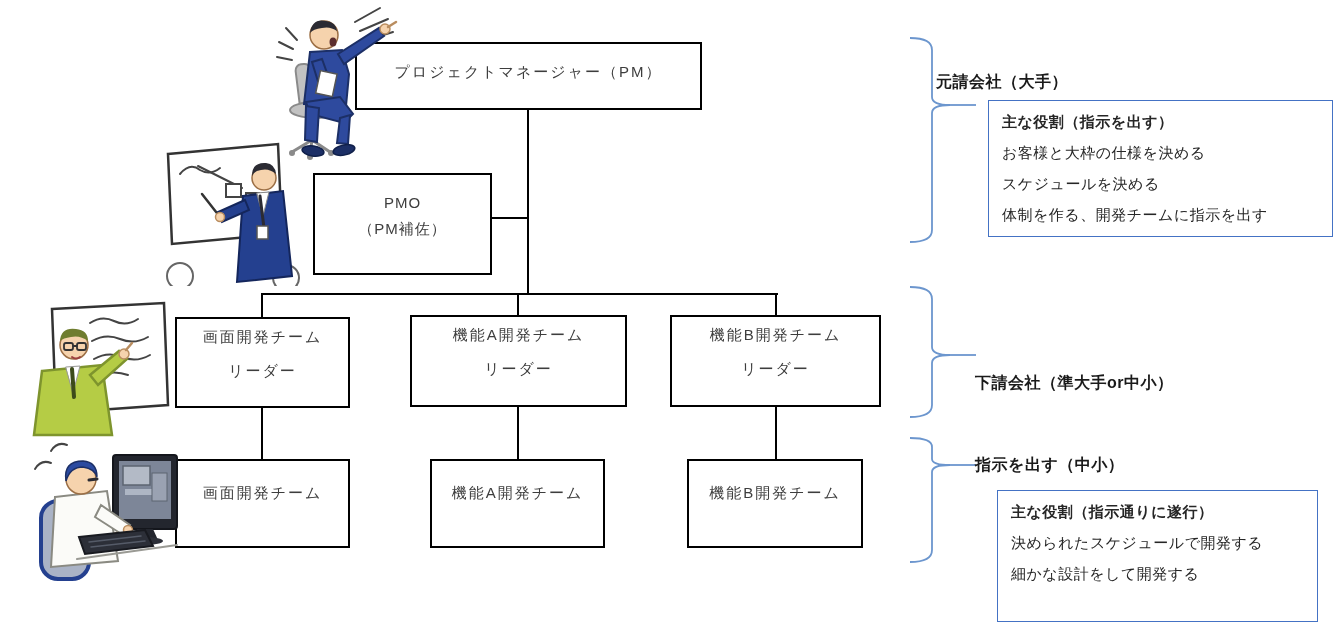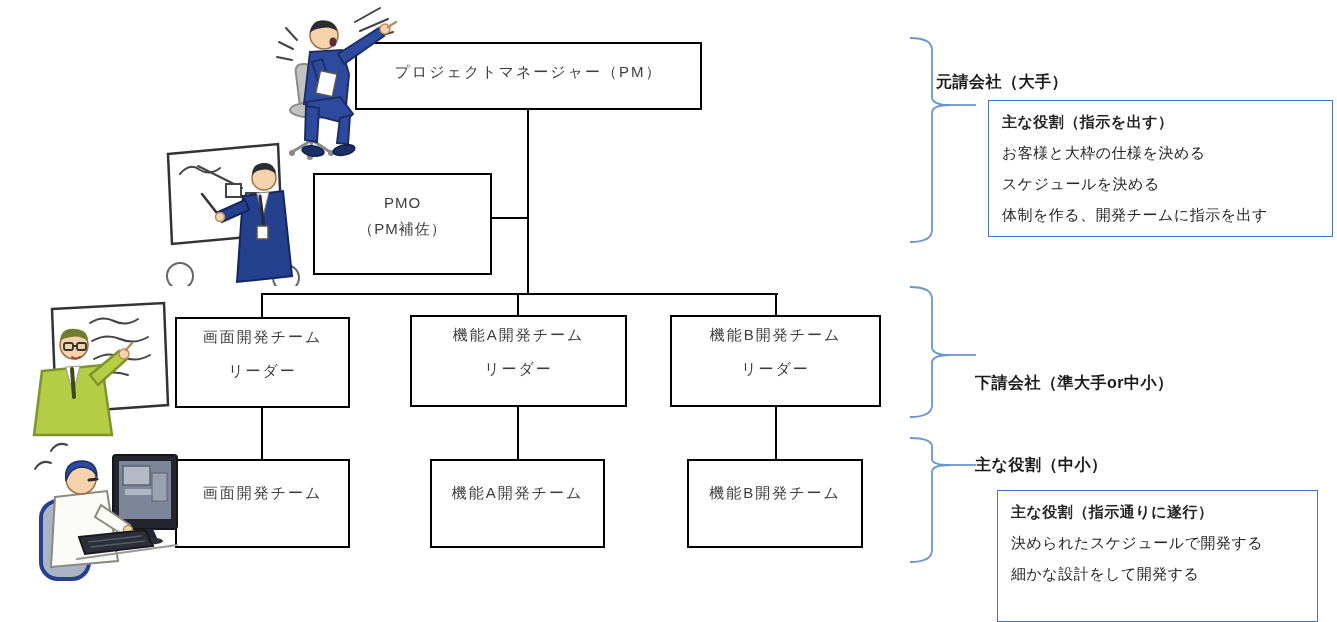--- a/index.html
+++ b/index.html
@@ -100,21 +100,21 @@
     <div>お客様と大枠の仕様を決める</div>
     <div>スケジュールを決める</div>
     <div>体制を作る、開発チームに指示を出す</div>
   </div>
 
   <div class="annotation-heading" style="left:975px;top:345px;margin-top:28px;">
     <span>下請会社（準大手or中小）</span>
   </div>
 
   <div class="annotation-heading" style="left:975px;top:455px;">
-    <span>主な役割（中小）</span>
+    <span>指示を出す（中小）</span>
   </div>
   <div class="annotation-box" style="left:997px;top:490px;width:321px;height:132px;">
     <div class="role-title">主な役割（指示通りに遂行）</div>
     <div>決められたスケジュールで開発する</div>
     <div>細かな設計をして開発する</div>
   </div>
 
   <svg class="illu" style="left:252px;top:2px;" width="148" height="162" viewBox="0 0 148 162">
     <g stroke-linecap="round">
 

